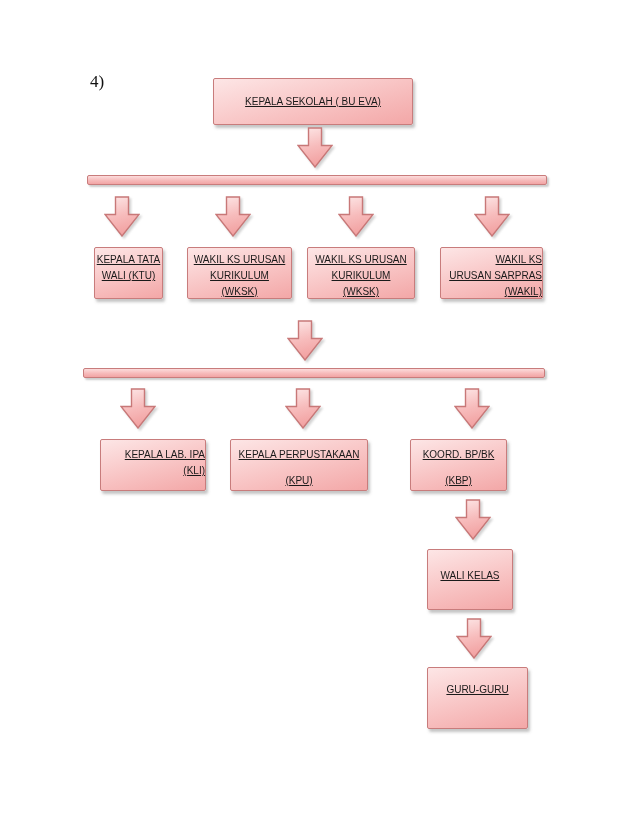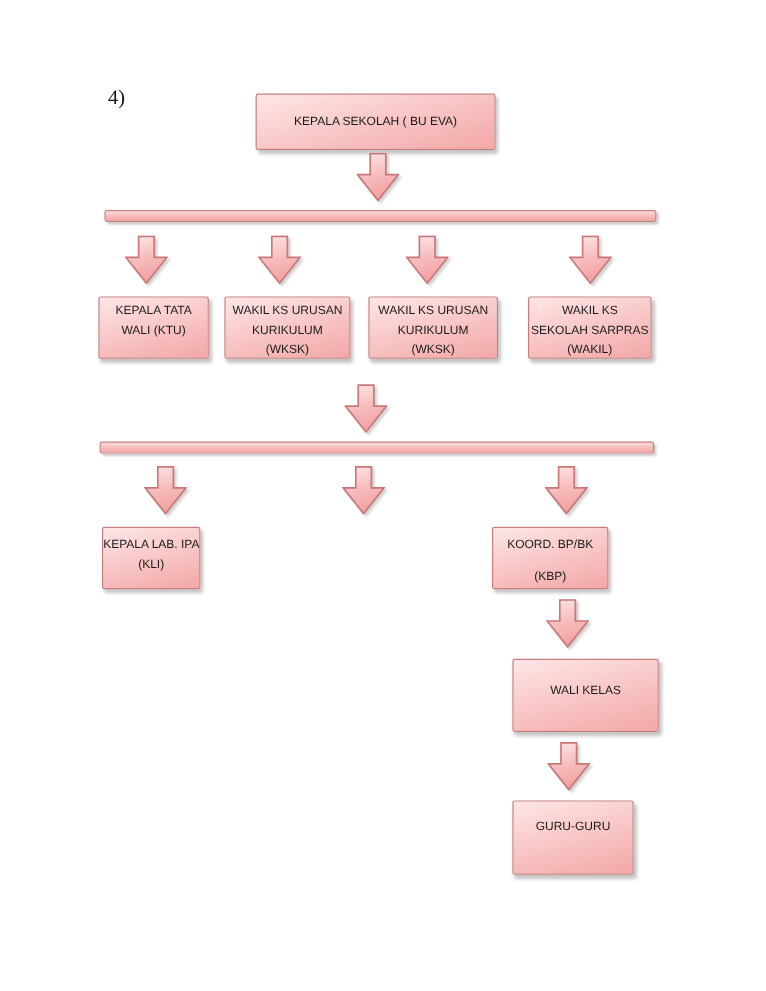--- a/index.html
+++ b/index.html
@@ -29,21 +29,21 @@
     box-sizing: border-box;
     background: linear-gradient(165deg, #fde6e6 0%, #f8c3c3 55%, #f3a7a7 100%);
     border: 1px solid #c87c7c;
     border-radius: 2px;
     box-shadow: 2px 3px 3px rgba(125,125,125,0.45);
     font-size: 10px;
     color: #1a1a1a;
     text-align: center;
     overflow: hidden;
   }
-  .bx .ln { line-height: 16px; white-space: nowrap; }
+  .bx .ln { line-height: 16px; white-space: nowrap; text-decoration: underline; }
   .bx.vcenter { display: flex; flex-direction: column; justify-content: center; }
   .bx.topalign { padding-top: 4px; }
   .bx.tight { padding-top: 7px; }
   .bx.spread { padding-top: 7px; }
   .bx.spread .ln + .ln { margin-top: 10px; }
   
   .hbar {
     position: absolute;
     box-sizing: border-box;
     height: 10px;
@@ -93,70 +93,74 @@
   <svg class="arrow" style="left:215px; top:196px;" viewBox="0 0 36 41">
     <path d="M11.5 1 H24.5 V18.5 H35 L18 40 L1 18.5 H11.5 Z" fill="url(#agrad)" stroke="#c87878" stroke-width="1.4"></path>
   </svg>
   <svg class="arrow" style="left:338px; top:196px;" viewBox="0 0 36 41">
     <path d="M11.5 1 H24.5 V18.5 H35 L18 40 L1 18.5 H11.5 Z" fill="url(#agrad)" stroke="#c87878" stroke-width="1.4"></path>
   </svg>
   <svg class="arrow" style="left:474px; top:196px;" viewBox="0 0 36 41">
     <path d="M11.5 1 H24.5 V18.5 H35 L18 40 L1 18.5 H11.5 Z" fill="url(#agrad)" stroke="#c87878" stroke-width="1.4"></path>
   </svg>
 
-  <div class="bx topalign" style="left:82px; top:247px; width:92px; height:52px;">
+  <div class="bx topalign" style="left:94px; top:247px; width:69px; height:52px;">
     <div class="ln">KEPALA TATA</div>
     <div class="ln">WALI (KTU)</div>
   </div>
   <div class="bx topalign" style="left:187px; top:247px; width:105px; height:52px;">
     <div class="ln">WAKIL KS URUSAN</div>
     <div class="ln">KURIKULUM</div>
     <div class="ln">(WKSK)</div>
   </div>
   <div class="bx topalign" style="left:307px; top:247px; width:108px; height:52px;">
     <div class="ln">WAKIL KS URUSAN</div>
     <div class="ln">KURIKULUM</div>
     <div class="ln">(WKSK)</div>
   </div>
-  <div class="bx topalign" style="left:440px; top:247px; width:103px; height:52px;">
+  <div class="bx topalign" style="left:440px; top:247px; width:103px; height:52px;text-align:right;">
     <div class="ln">WAKIL KS</div>
-    <div class="ln">SEKOLAH SARPRAS</div>
+    <div class="ln">URUSAN SARPRAS</div>
     <div class="ln">(WAKIL)</div>
   </div>
 
   <svg class="arrow" style="left:287px; top:320px;" viewBox="0 0 36 41">
     <path d="M11.5 1 H24.5 V18.5 H35 L18 40 L1 18.5 H11.5 Z" fill="url(#agrad)" stroke="#c87878" stroke-width="1.4"></path>
   </svg>
 
   <div class="hbar" style="left:83px; top:368px; width:462px;"></div>
 
   <svg class="arrow" style="left:120px; top:388px;" viewBox="0 0 36 41">
     <path d="M11.5 1 H24.5 V18.5 H35 L18 40 L1 18.5 H11.5 Z" fill="url(#agrad)" stroke="#c87878" stroke-width="1.4"></path>
   </svg>
   <svg class="arrow" style="left:285px; top:388px;" viewBox="0 0 36 41">
     <path d="M11.5 1 H24.5 V18.5 H35 L18 40 L1 18.5 H11.5 Z" fill="url(#agrad)" stroke="#c87878" stroke-width="1.4"></path>
   </svg>
   <svg class="arrow" style="left:454px; top:388px;" viewBox="0 0 36 41">
     <path d="M11.5 1 H24.5 V18.5 H35 L18 40 L1 18.5 H11.5 Z" fill="url(#agrad)" stroke="#c87878" stroke-width="1.4"></path>
   </svg>
 
-  <div class="bx tight" style="left:85px; top:439px; width:82px; height:52px;">
+  <div class="bx tight" style="left:100px; top:439px; width:106px; height:52px;text-align:right;">
     <div class="ln">KEPALA LAB. IPA</div>
     <div class="ln">(KLI)</div>
+  </div>
+  <div class="bx spread" style="left:230px; top:439px; width:138px; height:52px;">
+    <div class="ln">KEPALA PERPUSTAKAAN</div>
+    <div class="ln">(KPU)</div>
   </div>
   <div class="bx spread" style="left:410px; top:439px; width:97px; height:52px;">
     <div class="ln">KOORD. BP/BK</div>
     <div class="ln">(KBP)</div>
   </div>
 
   <svg class="arrow" style="left:455px; top:499px;" viewBox="0 0 36 41">
     <path d="M11.5 1 H24.5 V18.5 H35 L18 40 L1 18.5 H11.5 Z" fill="url(#agrad)" stroke="#c87878" stroke-width="1.4"></path>
   </svg>
 
-  <div class="bx vcenter" style="left:427px; top:549px; width:122px; height:61px; padding-bottom:8px;">
+  <div class="bx vcenter" style="left:427px; top:549px; width:86px; height:61px; padding-bottom:8px;">
     <div class="ln">WALI KELAS</div>
   </div>
 
   <svg class="arrow" style="left:456px; top:618px;" viewBox="0 0 36 41">
     <path d="M11.5 1 H24.5 V18.5 H35 L18 40 L1 18.5 H11.5 Z" fill="url(#agrad)" stroke="#c87878" stroke-width="1.4"></path>
   </svg>
 
   <div class="bx vcenter" style="left:427px; top:667px; width:101px; height:62px; padding-bottom:16px;">
     <div class="ln">GURU-GURU</div>
   </div>

